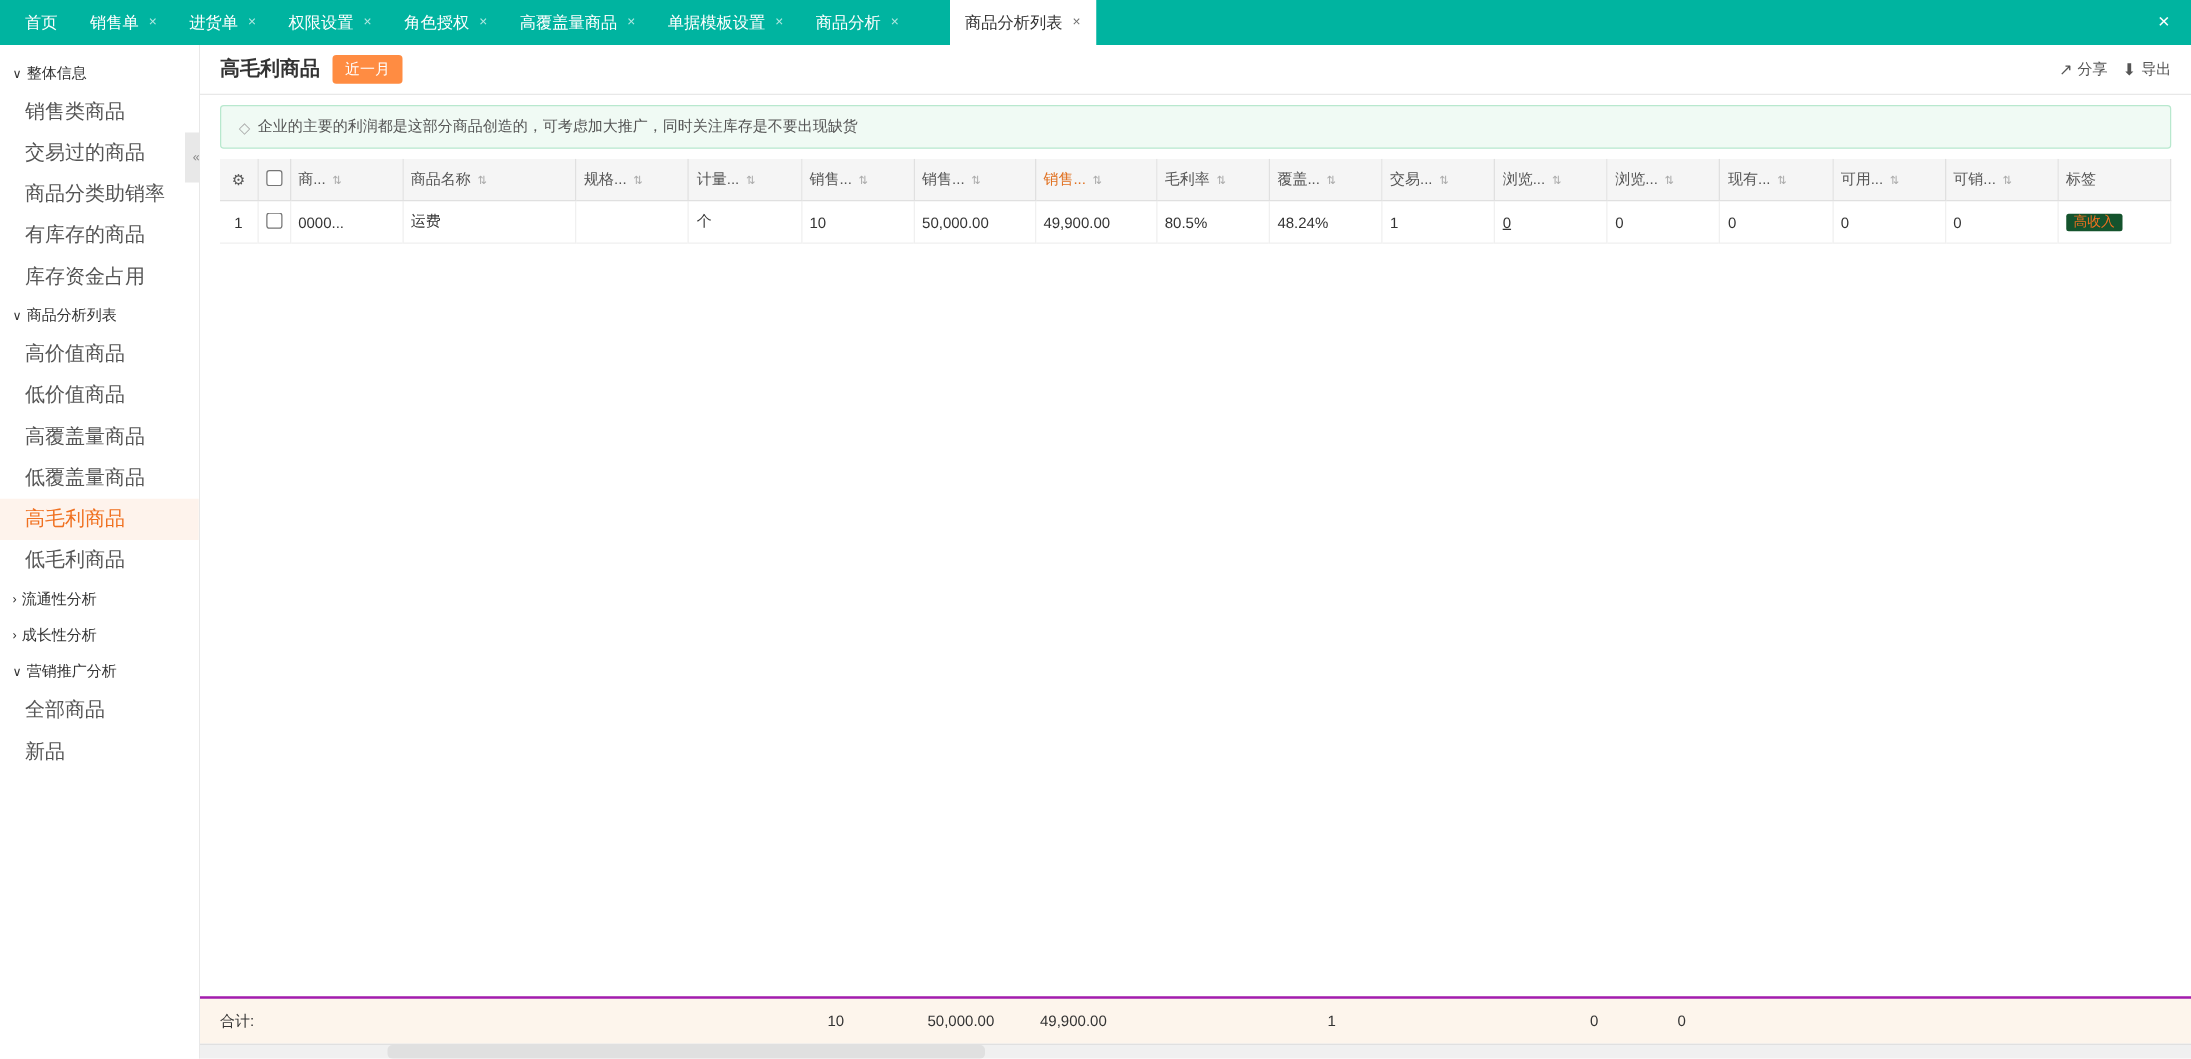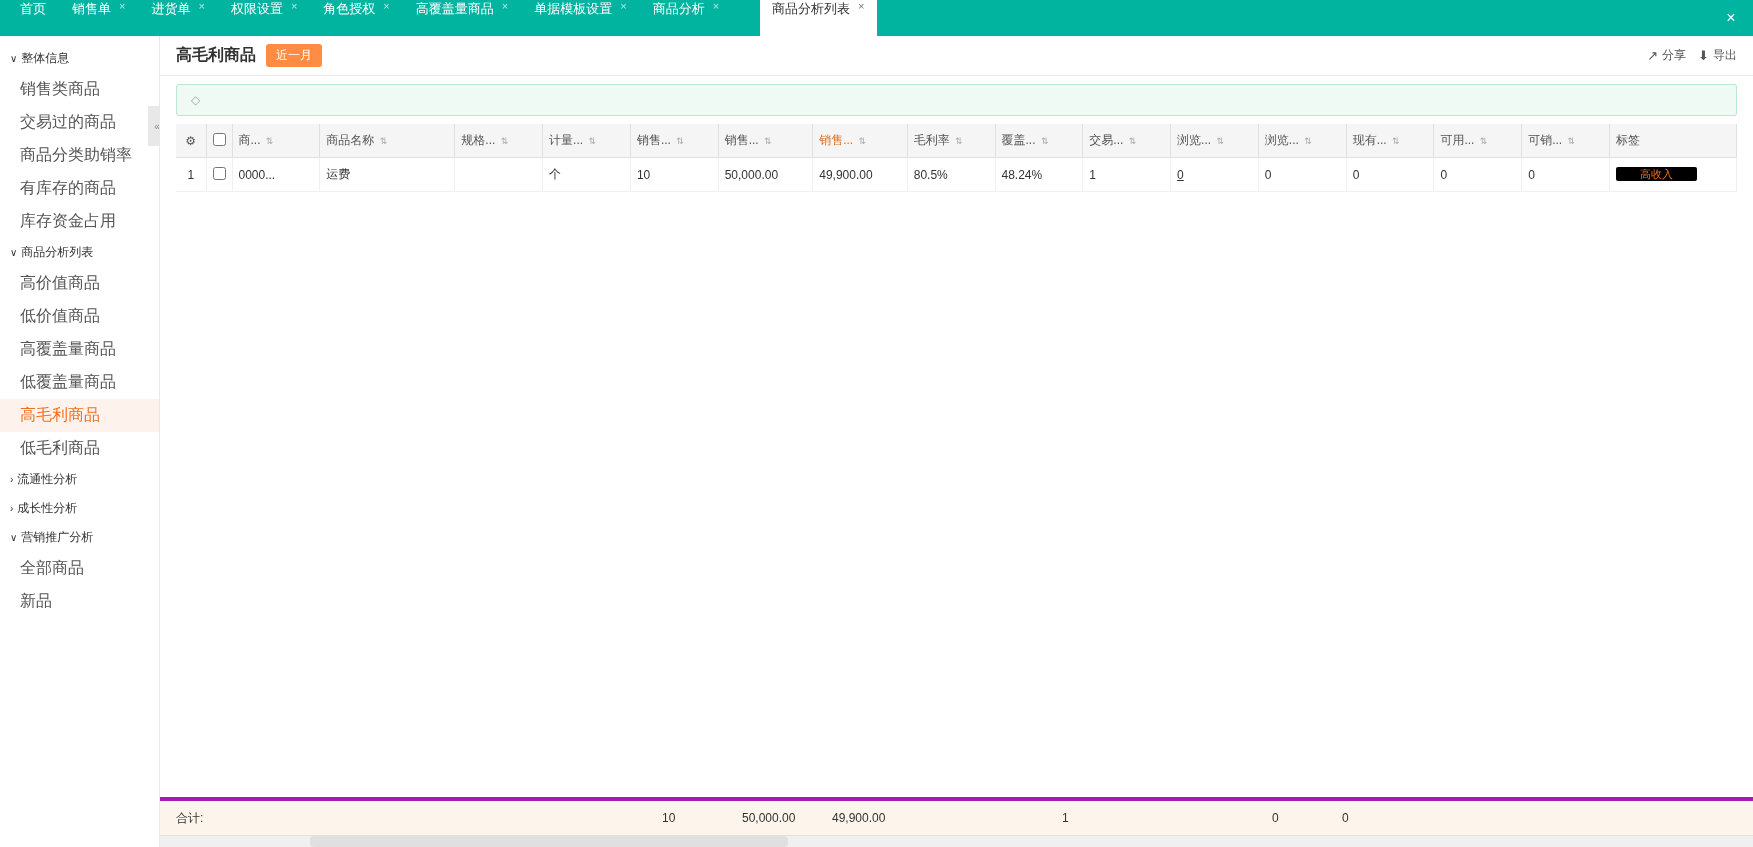--- a/index.html
+++ b/index.html
@@ -8,21 +8,21 @@
     
     .top-nav {
       display: flex; align-items: center;
       background: #00b4a0;
       height: 36px;
       padding: 0 8px;
       color: #fff;
       gap: 2px;
     }
     .nav-tab {
-      display: flex; 
+      display: flex; align-items: center;
       padding: 0 12px;
       height: 100%;
       font-size: 13px;
       cursor: pointer;
       white-space: nowrap;
       gap: 4px;
       color: #fff;
     }
     .nav-tab.active { background: #fff; color: #333; margin-left: 27px; }
     .nav-tab .close-x { font-size: 11px; margin-left: 4px; opacity: 0.7; }
@@ -184,42 +184,42 @@
     tbody td {
       padding: 8px 6px;
       color: #333;
       border-right: 1px solid #f0f0f0;
       white-space: nowrap;
     }
 
     
     .footer-row {
       height: 38px;
-      border-top: 4px solid #a21caf;
+      border-top: 2px solid #a21caf;
       background: #fdf5ec;
       display: flex;
       align-items: center;
       padding: 0 16px;
       font-size: 12px;
       color: #333;
       gap: 0;
     }
     .footer-label {
       min-width: 240px;
       font-weight: 500;
     }
     .footer-cell {
       padding: 0 6px;
       min-width: 80px;
       color: #333;
     }
     .tag-orange {
-      background: #000000;
+      background: #14532d;
       color: #f07020;
-      padding: 1px 24px;
+      padding: 1px 6px;
       border-radius: 2px;
       font-size: 11px;
     }
 
     
     .table-container::-webkit-scrollbar { height: 8px; width: 6px; }
     .table-container::-webkit-scrollbar-thumb { background: #ccc; border-radius: 4px; }
 
     
     .bottom-scroll {
@@ -363,20 +363,21 @@
         </div>
         <div class="action-btn">
           <span style="font-size:13px;">⬇</span>
           <span>导出</span>
         </div>
       </div>
     </div>
 
     <div class="info-banner">
       <span style="color:#aaa;">◇</span>
+      <span>企业的主要的利润都是这部分商品创造的，可考虑加大推广，同时关注库存是不要出现缺货</span>
     </div>
 
     <div class="table-container">
       <table>
         <thead>
           <tr>
             <th style="width:30px; text-align:center;">
               <span>⚙</span>
             </th>
             <th class="checkbox-cell">

